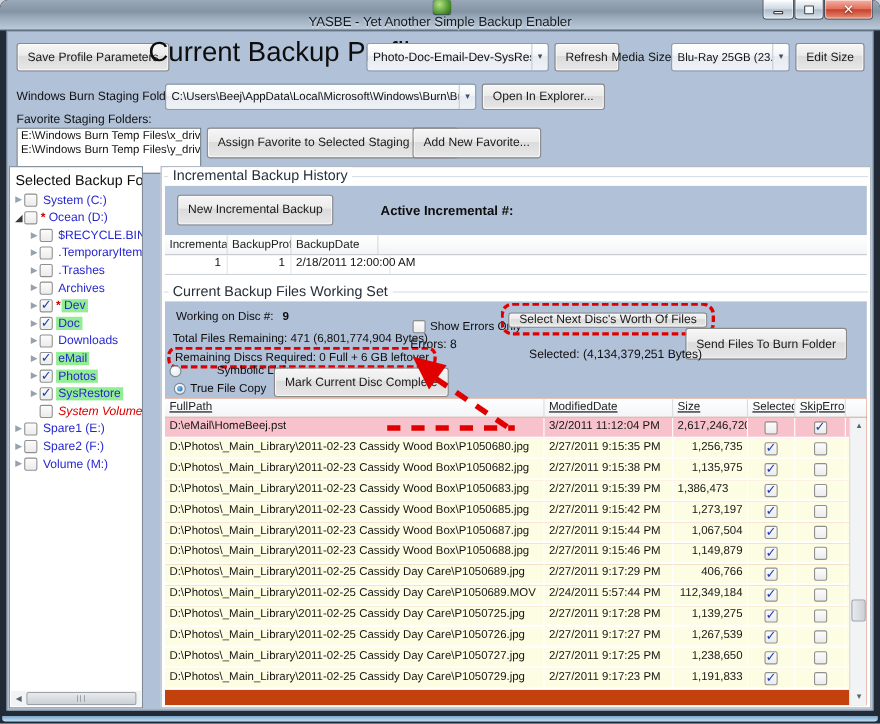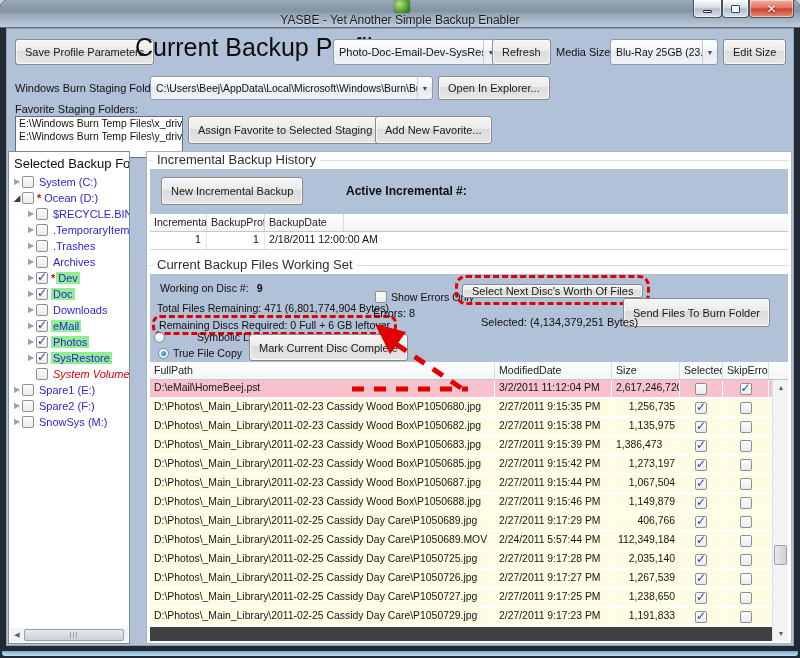--- a/index.html
+++ b/index.html
@@ -36,21 +36,21 @@
     font-size:11px;color:#111;white-space:nowrap;overflow:hidden;}
   .combo .val{flex:1;padding:0 5px;overflow:hidden;text-overflow:clip;white-space:nowrap;}
   .combo .arrow{width:15px;align-self:stretch;display:flex;align-items:center;justify-content:center;
     font-size:7px;color:#42505e;border-left:1px solid #c4ccd4;}
   .lbl{font-size:11px;color:#111;white-space:nowrap;}
 
   
   #save-btn{position:absolute;left:8px;top:10px;height:26px;}
   #profile-big-label{position:absolute;left:128px;top:4px;font-size:25px;color:#0d0d0d;white-space:nowrap;}
   #profile-combo{position:absolute;left:326px;top:10px;width:166px;height:26px;}
-  #refresh-btn{position:absolute;left:485px;top:10px;height:26px;}
+  #refresh-btn{position:absolute;left:497px;top:10px;height:26px;}
   #media-label{position:absolute;left:549px;top:17px;}
   #media-combo{position:absolute;left:603px;top:10px;width:108px;height:26px;}
   #editsize-btn{position:absolute;left:716px;top:10px;height:26px;}
 
   #staging-label{position:absolute;left:8px;top:53px;}
   #staging-combo{position:absolute;left:143px;top:47px;width:283px;height:24px;}
   #staging-combo .val{font-size:10.4px;}
   #open-explorer-btn{position:absolute;left:431px;top:47px;height:24px;}
 
   #fav-label{position:absolute;left:8px;top:74px;}
@@ -118,21 +118,21 @@
   .checkrow{position:absolute;display:flex;align-items:center;font-size:10.6px;color:#0e0e0e;}
   #show-errors{left:225px;top:17px;}
   #show-errors .cb{margin-right:4px;}
   #ws-errors{left:223px;top:33px;font-size:11px;}
   #select-next-wrap{position:absolute;left:305px;top:1px;border:3px dashed #e10000;border-radius:11px;padding:3px 4px;}
   #select-next-btn{height:14px;}
   #send-btn{position:absolute;left:473px;top:24px;height:29px;}
   #ws-selected{left:331px;top:42px;font-size:11px;}
 
   
-  #file-grid{position:absolute;left:3px;right:3px;top:210px;bottom:2px;background:#404040;overflow:hidden;}
+  #file-grid{position:absolute;left:3px;right:3px;top:210px;bottom:2px;background:#c2410c;overflow:hidden;text-decoration:underline;}
   #file-head{padding-right:16px;}
   #file-head .hc{border-right:1px solid #dadcdf;}
   .fcol-path{width:345px;flex:none;}
   .fcol-mod{width:117px;flex:none;}
   .fcol-size{width:68px;flex:none;}
   .fcol-sel{width:43px;flex:none;}
   .fcol-skip{width:46px;flex:none;}
   .fcol-fill{flex:1;border-right:none !important;}
   #file-body{position:absolute;left:0;right:16px;top:18px;bottom:0;overflow:hidden;}
   .frow{display:flex;height:19px;border-bottom:2px solid #fff;background:#fdfde3;}
@@ -278,21 +278,21 @@
               <span class="tree-label">Spare1 (E:)</span>
             </div>
             <div class="tree-item" style="padding-left: 3px;">
               <span class="exp collapsed">▶</span>
               <span class="cb"></span>
               <span class="tree-label">Spare2 (F:)</span>
             </div>
             <div class="tree-item" style="padding-left: 3px;">
               <span class="exp collapsed">▶</span>
               <span class="cb"></span>
-              <span class="tree-label">SnowSys (M:)</span>
+              <span class="tree-label">Volume (M:)</span>
             </div>
           </div>
         <div id="tree-hscroll">
           <span class="scr-arrow">◀</span>
           <div id="tree-hthumb"></div>
         </div>
       </div>
 
       <div id="right-panel">
 
@@ -463,21 +463,21 @@
                   <span class="cb checked"></span>
                 </div>
                 <div class="c fcol-skip center">
                   <span class="cb"></span>
                 </div>
                 <div class="c fcol-fill"></div>
               </div>
               <div class="frow">
                 <div class="c fcol-path">D:\Photos\_Main_Library\2011-02-25 Cassidy Day Care\P1050725.jpg</div>
                 <div class="c fcol-mod">2/27/2011 9:17:28 PM</div>
-                <div class="c fcol-size" style="text-align: right;">2,035,140</div>
+                <div class="c fcol-size" style="text-align: right;">1,139,275</div>
                 <div class="c fcol-sel center">
                   <span class="cb checked"></span>
                 </div>
                 <div class="c fcol-skip center">
                   <span class="cb"></span>
                 </div>
                 <div class="c fcol-fill"></div>
               </div>
               <div class="frow">
                 <div class="c fcol-path">D:\Photos\_Main_Library\2011-02-25 Cassidy Day Care\P1050726.jpg</div>

